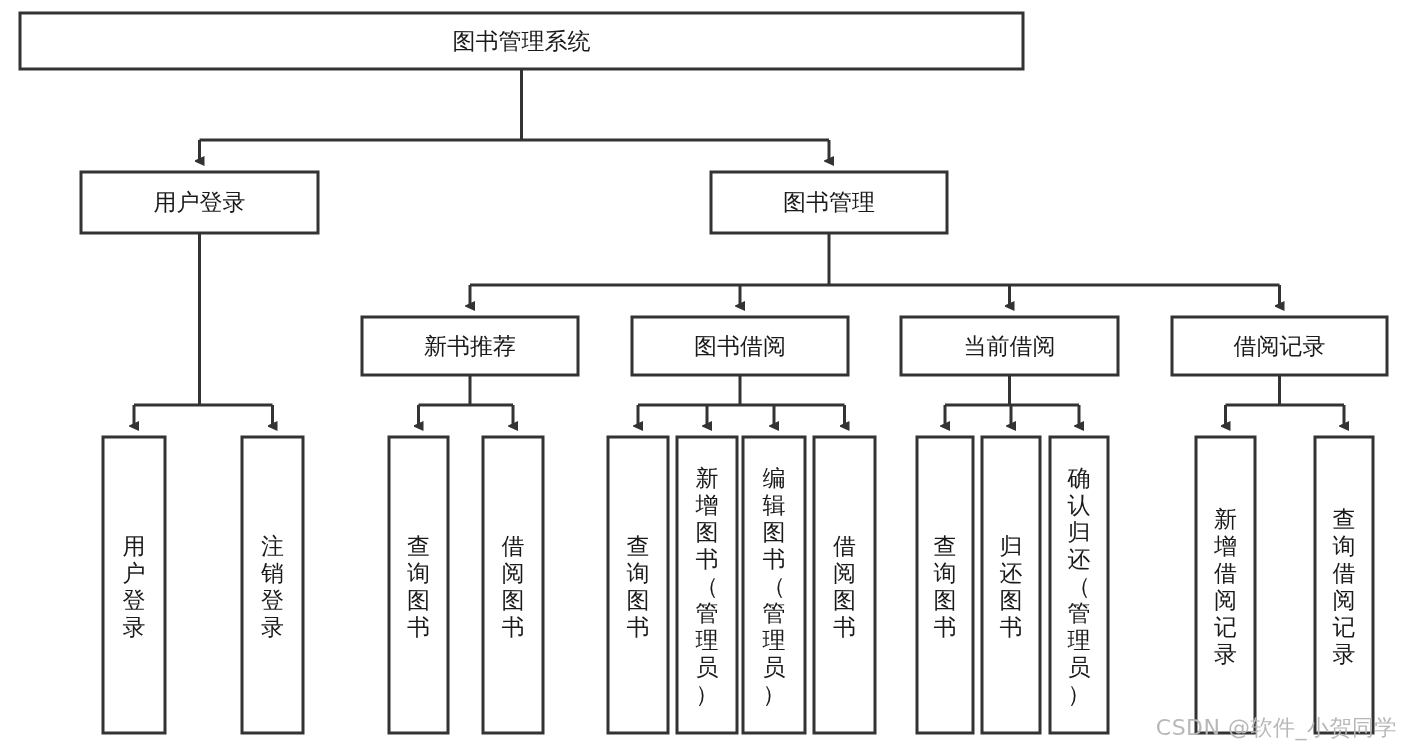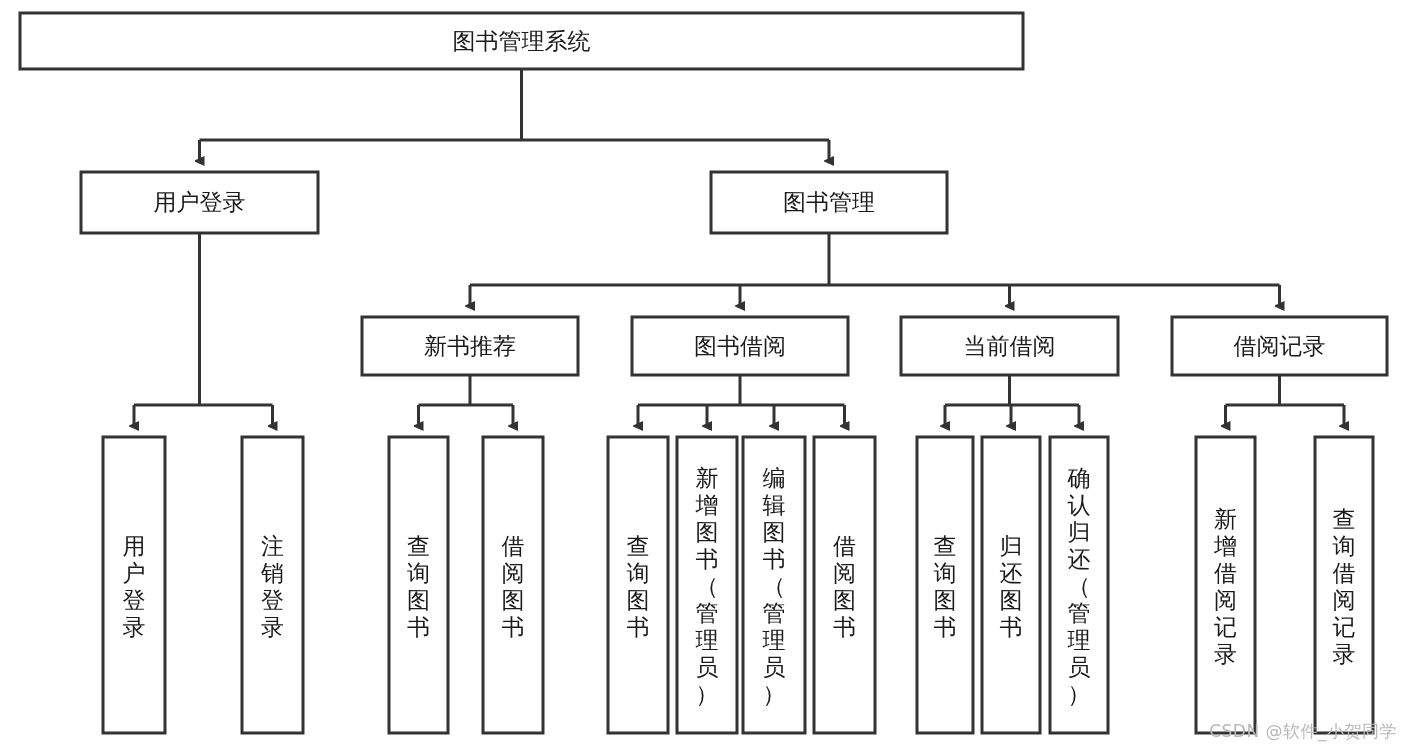--- a/index.html
+++ b/index.html
@@ -16,21 +16,21 @@
     fill:#1a1a1a;
     font-family:"DejaVu Sans","Liberation Sans",sans-serif;
     text-anchor:middle;
     dominant-baseline:middle;
   }
   .label-h{font-size:23px;}
   .label-v{font-size:23px;}
   .watermark{
     position:absolute;
     right:8px;bottom:4px;
-    font-size:17px;
+    font-size:22px;
     color:#b8b8b8;
     font-family:"DejaVu Sans","Liberation Sans",sans-serif;
     white-space:nowrap;
     letter-spacing:0.5px;
   }
 </style>
 </head>
 <body>
 
 <div id="diagram-root">

